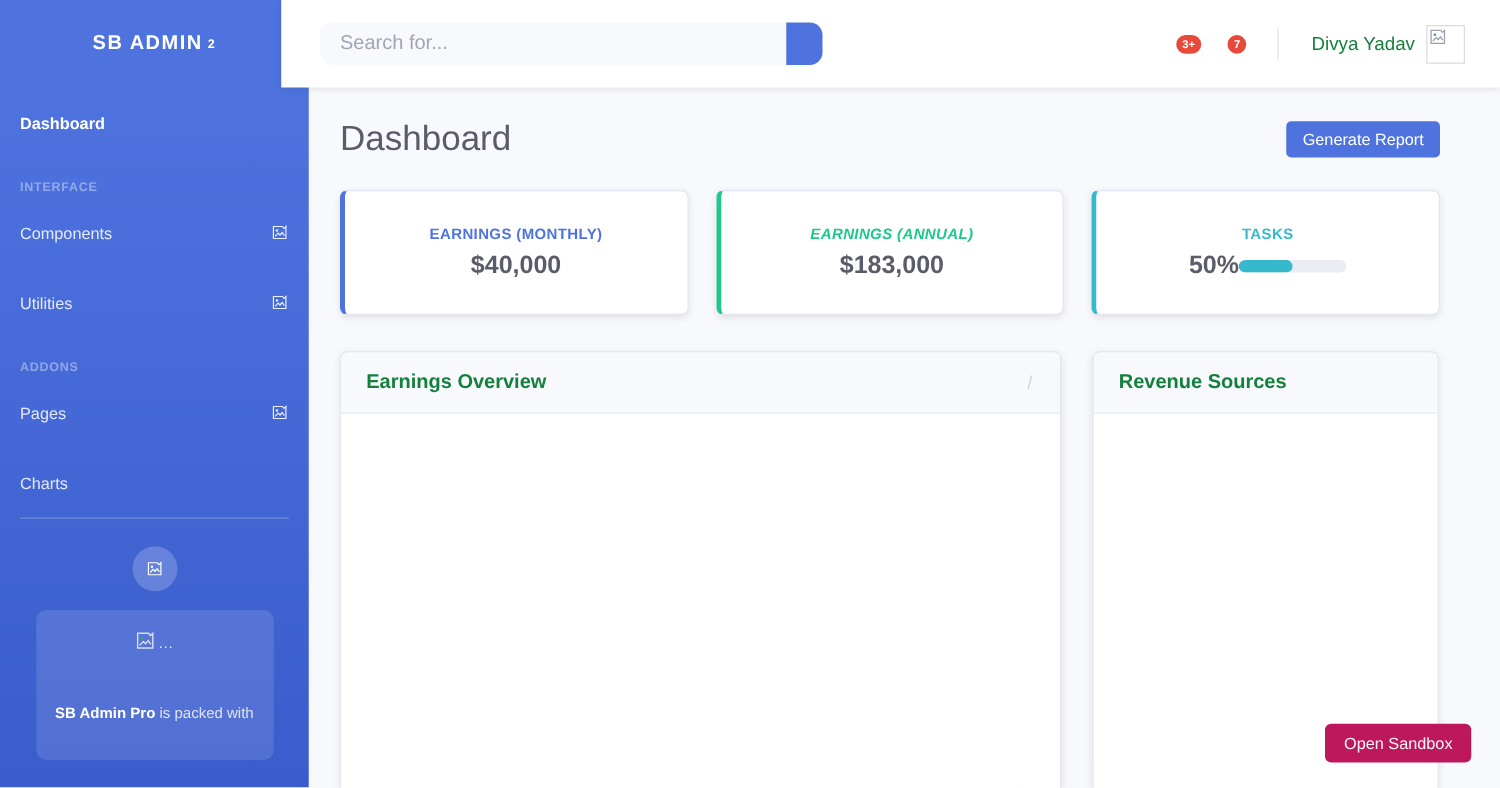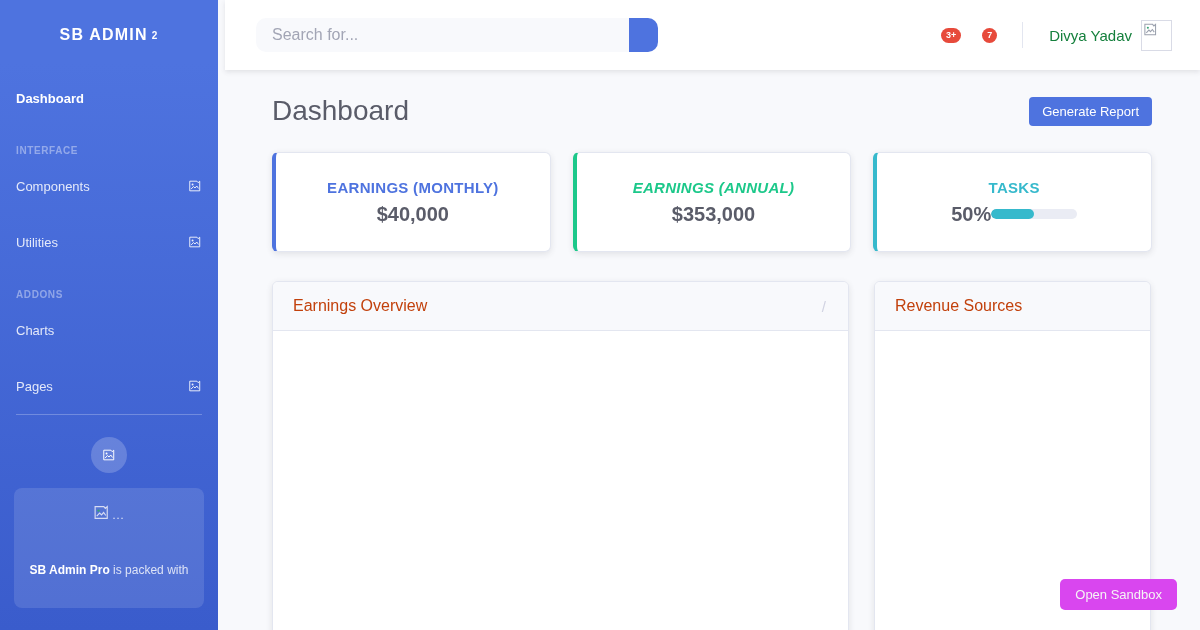--- a/index.html
+++ b/index.html
@@ -5,21 +5,21 @@
   * { box-sizing: border-box; }
   html, body { margin: 0; padding: 0; }
   body {
     width: 1200px; height: 630px; overflow: hidden; position: relative;
     font-family: "Liberation Sans", sans-serif;
     background: #f8f9fc;
   }
 
   
   .sidebar {
-    position: absolute; left: 0; top: 0; width: 218px; height: 630px;
+    position: absolute; left: 0; top: 0; width: 247px; height: 630px;
     background: linear-gradient(180deg, #4e73df 10%, #3a5ccc 100%);
     color: #fff;
   }
   .brand {
     height: 70px; display: flex; align-items: center; justify-content: center;
     font-weight: bold; font-size: 16px; letter-spacing: 1.2px; cursor: pointer;
   }
   .brand sup { font-size: 10px; margin-left: 4px; }
   .nav-item {
     display: flex; align-items: center; justify-content: space-between;
@@ -102,45 +102,45 @@
   }
 
   .stat-row { display: flex; gap: 22px; margin-bottom: 29px; }
   .stat-card {
     flex: 1; height: 100px; background: #fff;
     border: 1px solid #e3e6f0; border-left: 4px solid #4e73df; border-radius: 6px;
     box-shadow: 0 2px 6px rgba(58,59,69,.12);
     display: flex; flex-direction: column; align-items: center; justify-content: center;
     gap: 7px;
   }
-  .stat-label { font-size: 15px; font-weight: bold; letter-spacing: .3px; }
+  .stat-label { font-size: 12px; font-weight: bold; letter-spacing: .3px; }
   .stat-value { font-size: 20px; font-weight: bold; color: #5a5c69; }
   .tasks-row { display: flex; align-items: center; }
   .progress-track { width: 86px; height: 10px; background: #eaecf4; border-radius: 5px; overflow: hidden; }
   .progress-fill { height: 100%; background: #36b9cc; border-radius: 5px; width: 50%; }
 
   .charts-row { display: flex; gap: 25px; }
   .panel {
     background: #fff; border: 1px solid #e3e6f0; border-radius: 6px;
     box-shadow: 0 2px 6px rgba(58,59,69,.12); height: 400px; overflow: hidden;
   }
   .panel-earnings { width: 577px; }
   .panel-revenue { width: 277px; }
   .panel-head {
     height: 49px; background: #f8f9fc; border-bottom: 1px solid #e3e6f0;
     display: flex; align-items: center; justify-content: space-between;
     padding: 0 22px 0 20px;
   }
-  .panel-title { font-size: 16px; font-weight: normal; color: #c2410c; }
+  .panel-title { font-size: 16px; font-weight: bold; color: #15803d; }
   .menu-glyph { color: #d1d3e2; font-size: 15px; cursor: pointer; }
   .panel-body { background: #fff; height: 351px; }
 
   .open-sandbox {
     position: absolute; right: 23px; bottom: 20px; z-index: 5;
-    background: #d946ef; color: #f5f5f5; border: 0; border-radius: 5px;
+    background: #be185d; color: #f5f5f5; border: 0; border-radius: 5px;
     font-size: 13px; padding: 8px 15px; cursor: pointer;
     font-family: "Liberation Sans", sans-serif;
   }
 </style>
 </head>
 <body>
 
 <aside class="sidebar">
   <div class="brand">
     <span>SB ADMIN</span>
@@ -171,32 +171,32 @@
           <path d="M2 2.5 H10.2 L11.6 4.2 13.4 2.5 V13.5 H2 Z" fill="none" stroke="currentColor" stroke-width="1.1"></path>
           <circle cx="5.2" cy="6.2" r="1.1" fill="currentColor"></circle>
           <path d="M3.5 11.5 L6.3 8.6 8 10.3 10 8 12 10.8" fill="none" stroke="currentColor" stroke-width="1.1"></path>
         </svg>
     </span>
   </a>
 
   <div class="nav-heading">ADDONS</div>
 
   <a class="nav-item">
-    <span>Charts</span>
-  </a>
-
-  <a class="nav-item">
     <span>Pages</span>
     <span class="nav-icon">
       <svg width="14" height="14" viewBox="0 0 16 16">
           <path d="M2 2.5 H10.2 L11.6 4.2 13.4 2.5 V13.5 H2 Z" fill="none" stroke="currentColor" stroke-width="1.1"></path>
           <circle cx="5.2" cy="6.2" r="1.1" fill="currentColor"></circle>
           <path d="M3.5 11.5 L6.3 8.6 8 10.3 10 8 12 10.8" fill="none" stroke="currentColor" stroke-width="1.1"></path>
         </svg>
     </span>
+  </a>
+
+  <a class="nav-item">
+    <span>Charts</span>
   </a>
 
 
   <hr>
 
   <button class="circle-btn">
     <span style="display:flex;">
       <svg width="14" height="14" viewBox="0 0 16 16">
           <path d="M2 2.5 H10.2 L11.6 4.2 13.4 2.5 V13.5 H2 Z" fill="none" stroke="currentColor" stroke-width="1.1"></path>
           <circle cx="5.2" cy="6.2" r="1.1" fill="currentColor"></circle>
@@ -248,21 +248,21 @@
     <button class="btn-generate">Generate Report</button>
   </div>
 
   <div class="stat-row">
     <div class="stat-card" style="border-left-color: rgb(78, 115, 223);">
       <div class="stat-label" style="color: rgb(78, 115, 223);">EARNINGS (MONTHLY)</div>
       <div class="stat-value">$40,000</div>
     </div>
     <div class="stat-card" style="border-left-color: rgb(28, 200, 138);">
       <div class="stat-label" style="color: rgb(28, 200, 138); font-style: italic;">EARNINGS (ANNUAL)</div>
-      <div class="stat-value">$353,000</div>
+      <div class="stat-value">$183,000</div>
     </div>
     <div class="stat-card" style="border-left-color: rgb(54, 185, 204);">
       <div class="stat-label" style="color: rgb(54, 185, 204);">TASKS</div>
       <div class="tasks-row">
         <div class="stat-value">50%</div>
         <div class="progress-track">
           <div class="progress-fill" style="width: 50%;"></div>
         </div>
       </div>
     </div>

